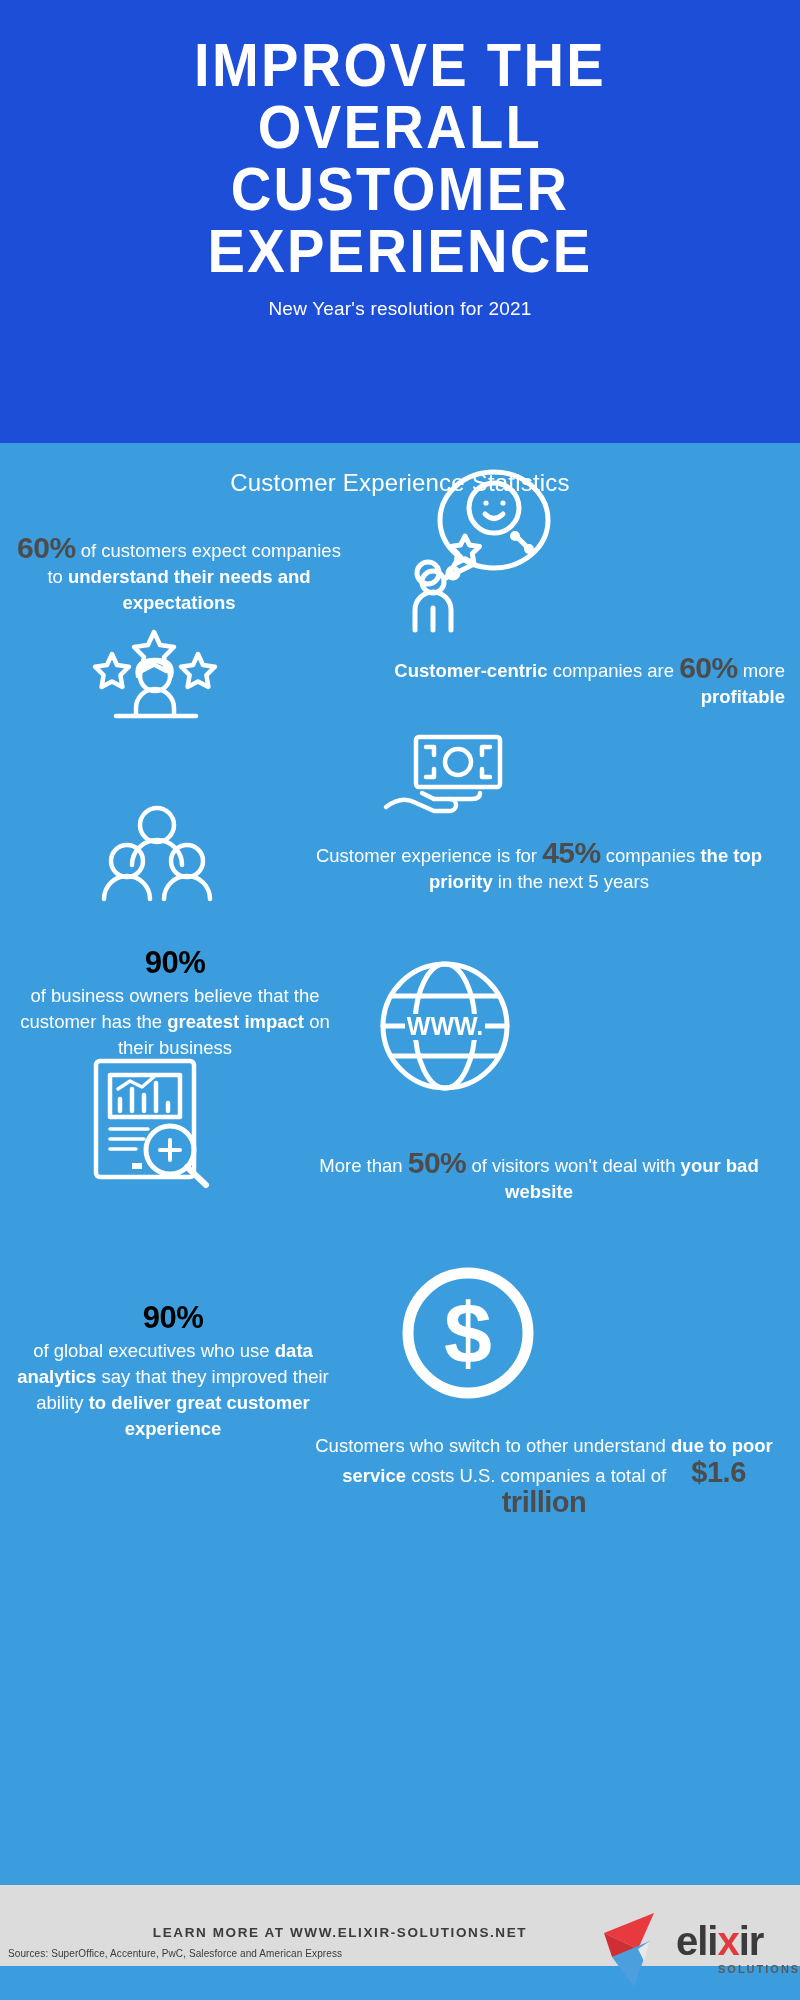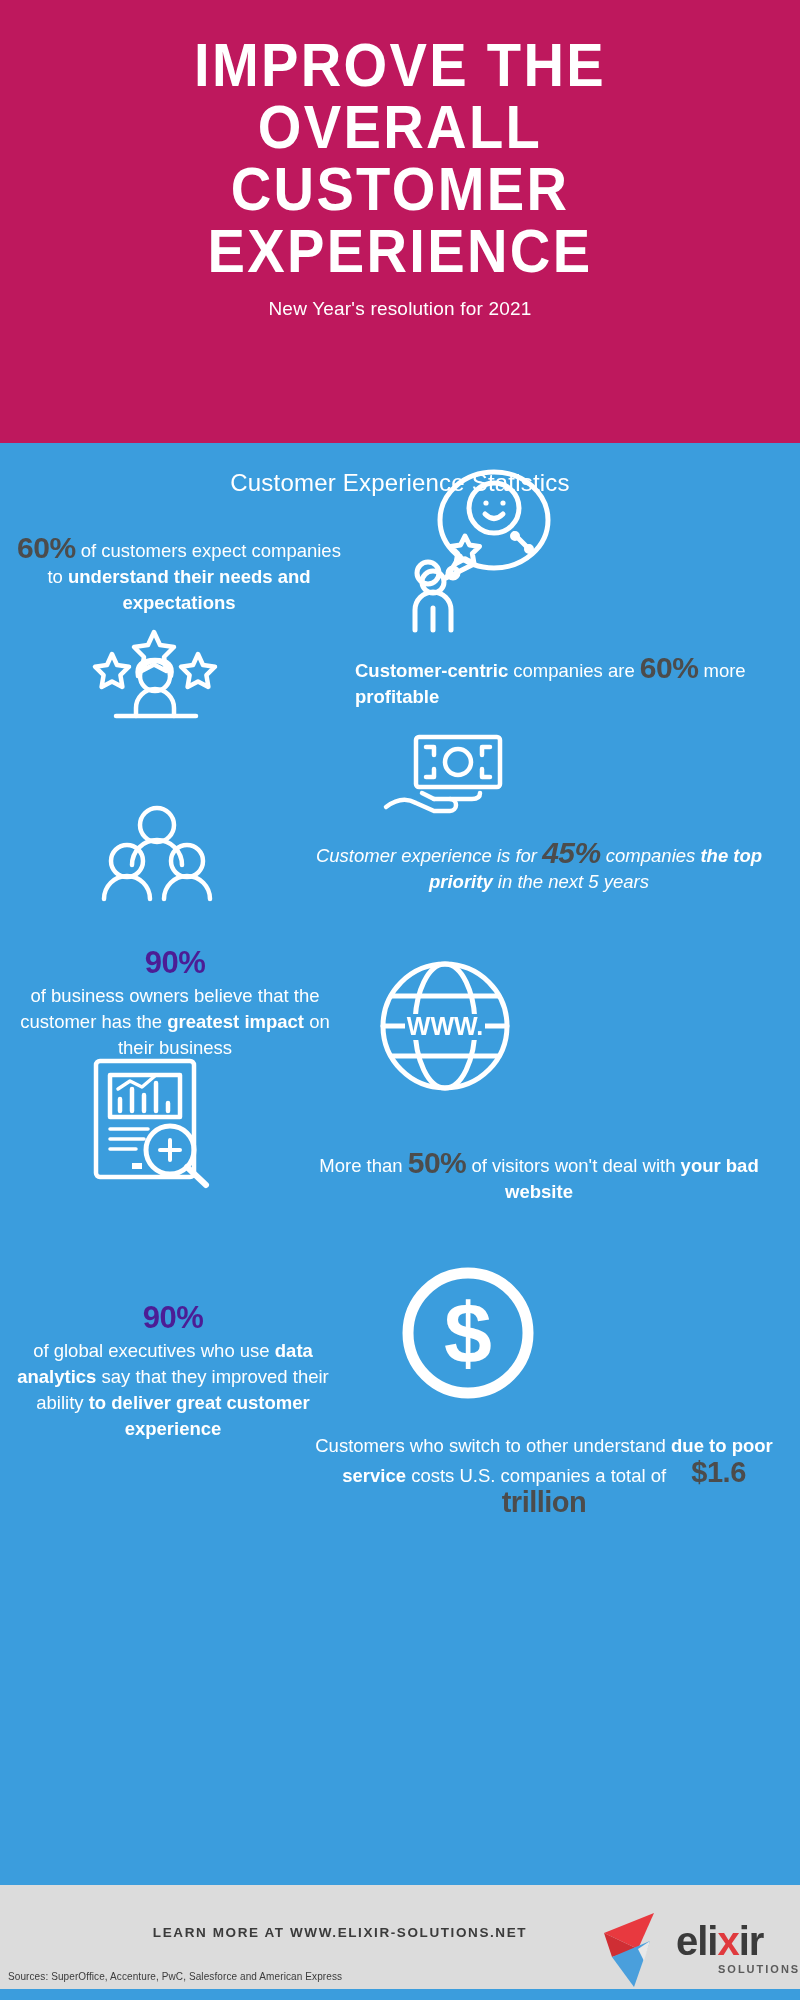--- a/index.html
+++ b/index.html
@@ -6,21 +6,21 @@
   html,body { width:800px; height:2000px; }
   body {
     font-family:"Liberation Sans", sans-serif;
     background:#3b9ddd;
     overflow:hidden;
   }
   .page { position:relative; width:800px; height:2000px; }
 
   
   .header {
-    background:#be185d;
+    background:#1d4ed8;
     height:443px;
     padding:34px 40px 12px;
     text-align:center;
   }
   .title {
     color:#ffffff;
     font-family:"Liberation Sans", sans-serif;
     font-weight:bold;
     font-size:61px;
     line-height:62px;
@@ -63,42 +63,42 @@
   .stat b { font-weight:bold; color:#ffffff; }
   .pct {
     color:#4c4c4c;
     font-weight:bold;
     font-size:30px;
     letter-spacing:-0.5px;
     line-height:1;
     vertical-align:-1px;
   }
   .pct-big {
-    color:#4c1d95;
+    color:#000000;
     font-weight:bold;
     font-size:31px;
     display:block;
     line-height:40px;
     letter-spacing:-0.5px;
   }
   .money {
     color:#4c4c4c;
     font-weight:bold;
     font-size:29px;
     letter-spacing:-0.5px;
     margin-left:20px;
   }
 
   .icon { position:absolute; }
   .icon svg { display:block; }
 
   
   .footer {
     background:#dcdcdc;
-    height:104px;
+    height:81px;
     position:relative;
   }
   .learn-more {
     position:absolute;
     left:0; right:0;
     top:40px;
     text-align:center;
     color:#3b3b3b;
     font-size:13.5px;
     font-weight:bold;
@@ -183,21 +183,21 @@
     </div>
 
     <div class="icon" style="left:405px; top:125px;">
       <svg width="60" height="65" viewBox="0 0 60 65" fill="none" stroke="#ffffff" stroke-width="5" stroke-linecap="round" stroke-linejoin="round">
         <circle cx="28" cy="14" r="11"></circle>
         <path d="M10 62 V42 a18 18 0 0 1 36 0 V62"></path>
         <line x1="28" y1="40" x2="28" y2="62"></line>
       </svg>
     </div>
 
-    <div class="stat" style="left:355px; top:210px; width:430px; text-align:left;">
+    <div class="stat" style="left:355px; top:210px; width:430px; text-align:right;">
       <b>Customer-centric</b><span> companies are </span><span class="pct">60%</span><span> more </span><b>profitable</b>
     </div>
 
     <div class="icon" style="left:88px; top:185px;">
       <svg width="140" height="110" viewBox="0 0 140 110" fill="none" stroke="#ffffff" stroke-width="4.5" stroke-linecap="round" stroke-linejoin="round">
         <path d="M66 4 l6 13 14 2 -10 10 2.4 14 -12.4-6.6 -12.4 6.6 2.4 -14 -10 -10 14 -2z"></path>
         <path d="M24 26 l5 11 12 1.7 -8.6 8.4 2 11.8 -10.4-5.5 -10.4 5.5 2 -11.8 -8.6 -8.4 12 -1.7z"></path>
         <path d="M110 26 l5 11 12 1.7 -8.6 8.4 2 11.8 -10.4-5.5 -10.4 5.5 2 -11.8 -8.6 -8.4 12 -1.7z"></path>
         <path d="M52 48 a15 15 0 0 1 30 0 a15 15 0 0 1 -30 0"></path>
         <path d="M50 48 q-3 -16 17 -16 q20 0 16 16"></path>
@@ -211,21 +211,21 @@
       <svg width="125" height="95" viewBox="0 0 125 95" fill="none" stroke="#ffffff" stroke-width="4.5" stroke-linecap="round" stroke-linejoin="round">
         <rect x="34" y="4" width="84" height="50" rx="3"></rect>
         <path d="M44 14 h8 v8 M108 14 h-8 v8 M44 44 h8 v-8 M108 44 h-8 v-8"></path>
         <circle cx="76" cy="29" r="13"></circle>
         <path d="M4 74 q16 -12 30 -4 l18 8 h16 a6 6 0 0 0 0 -12 h-16"></path>
         <path d="M52 66 l-12 -6"></path>
         <path d="M68 66 h22 q8 0 8 -6"></path>
       </svg>
     </div>
 
-    <div class="stat" style="left:290px; top:395px; width:498px; text-align:center;font-style:italic;">
+    <div class="stat" style="left:290px; top:395px; width:498px; text-align:center;">
       <span>Customer experience is for </span><span class="pct">45%</span><span> companies </span><b>the top priority</b><span> in the next 5 years</span>
     </div>
 
     <div class="icon" style="left:92px; top:360px;">
       <svg width="130" height="110" viewBox="0 0 130 110" fill="none" stroke="#ffffff" stroke-width="4.5" stroke-linecap="round" stroke-linejoin="round">
         <circle cx="65" cy="22" r="17"></circle>
         <path d="M40 62 a25 25 0 0 1 50 0"></path>
         <circle cx="35" cy="58" r="16"></circle>
         <path d="M12 96 a23 23 0 0 1 46 0"></path>
         <circle cx="95" cy="58" r="16"></circle>

